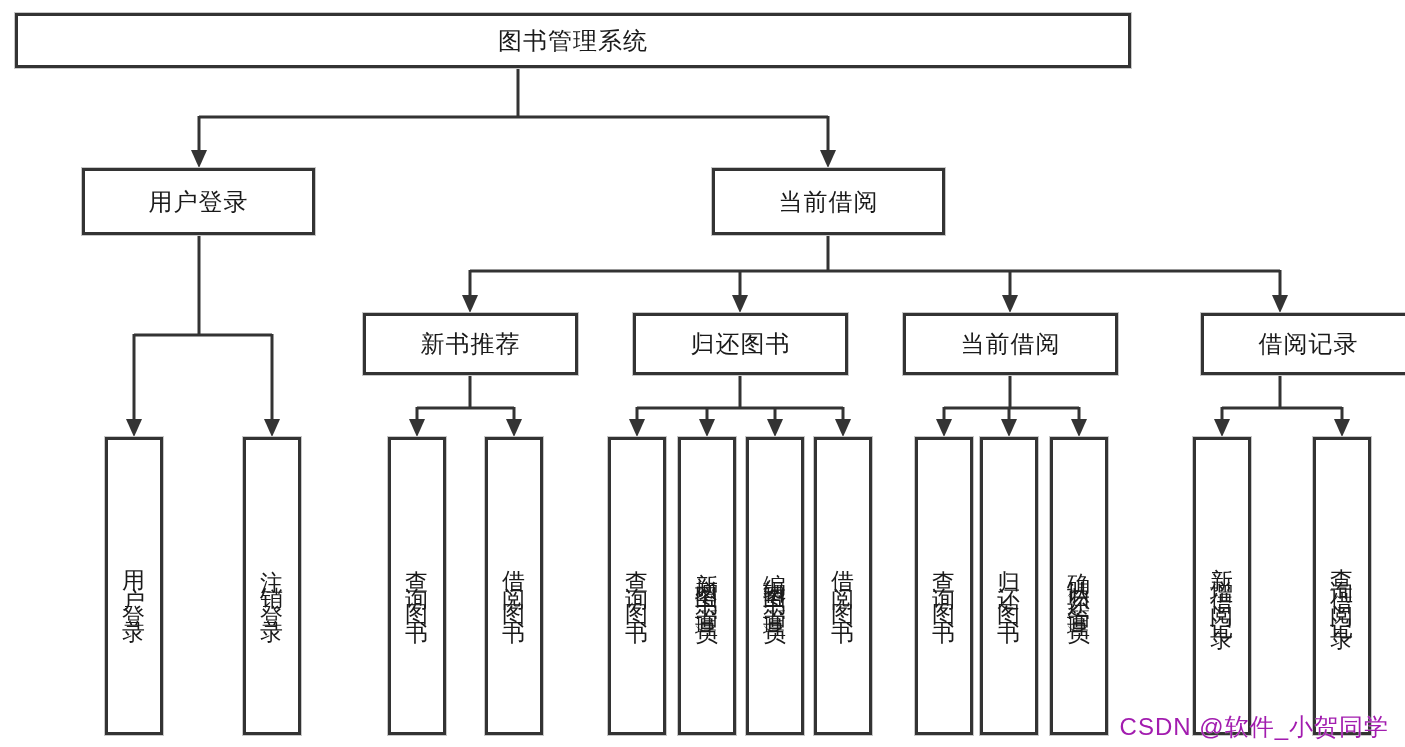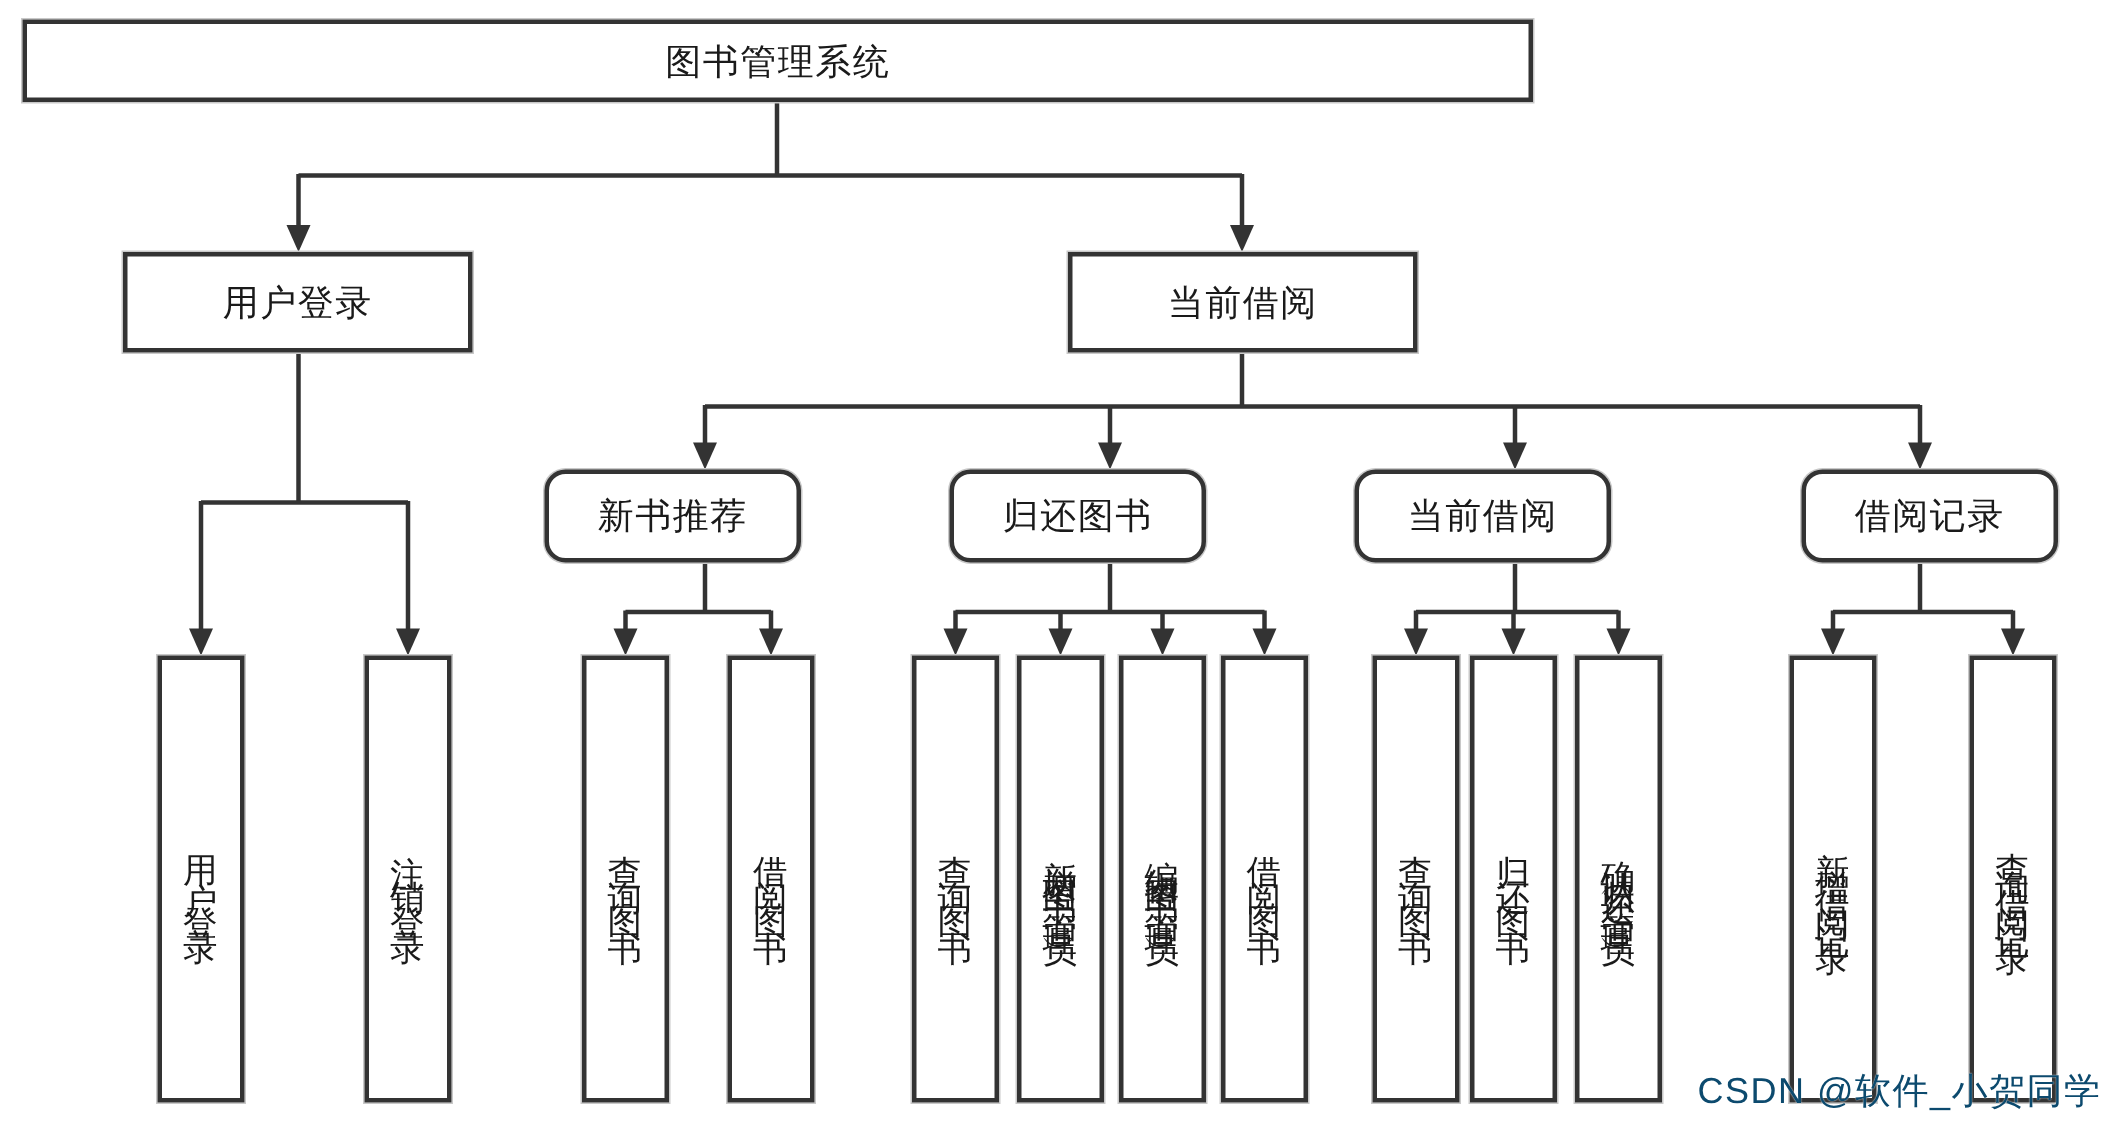--- a/index.html
+++ b/index.html
@@ -17,27 +17,27 @@
     border: 3px solid #333333;
     box-shadow: 0 0 0 1px #c8c8c8;
     display: flex;
     align-items: center;
     justify-content: center;
     font-size: 24px;
     letter-spacing: 1px;
     z-index: 2;
   }
 
-  .node.root   { left: 15px;  top: 13px;  width: 1007px; height: 55px; }
+  .node.root   { left: 15px;  top: 13px;  width: 1116px; height: 55px; }
 
   .node.lv2 { height: 67px; width: 233px; top: 168px; }
   .n-user-login    { left: 82px; }
   .n-book-mgmt     { left: 712px; }
 
-  .node.lv3 { height: 62px; width: 171px; top: 313px; border-radius: 14px; }
+  .node.lv3 { height: 62px; width: 215px; top: 313px; }
   .n-new-book      { left: 363px; }
   .n-book-borrow   { left: 633px; }
   .n-current-borrow{ left: 903px; }
   .n-borrow-record { left: 1173px; margin-left: 28px; }
 
   .node.leaf { top: 437px; width: 58px; height: 298px; font-size: 23px; padding: 4px 0; }
   .leaf .vtext { writing-mode: vertical-rl; text-orientation: mixed; line-height: 52px; }
   .leaf.ls4 .vtext { letter-spacing: 17px; }
   .leaf.ls6 .vtext { letter-spacing: 12px; }
   .leaf.ls9 .vtext { letter-spacing: 7px; }
@@ -51,24 +51,24 @@
   .l-edit-book      { left: 746px; }
   .l-borrow-book-b  { left: 814px; }
   .l-query-book-c   { left: 915px; }
   .l-return-book    { left: 980px; }
   .l-confirm-return { left: 1050px; }
   .l-add-record     { left: 1193px; }
   .l-query-record   { left: 1313px; }
 
   .watermark {
     position: absolute;
-    right: 4px;
+    right: 16px;
     bottom: 4px;
     font-size: 24px;
-    color: #0c4a6e;
+    color: #a21caf;
     letter-spacing: 1px;
     z-index: 3;
     text-shadow: 0 0 1px #ffffff;
   }
 </style>
 </head>
 <body>
 
 <div id="canvas">
 

